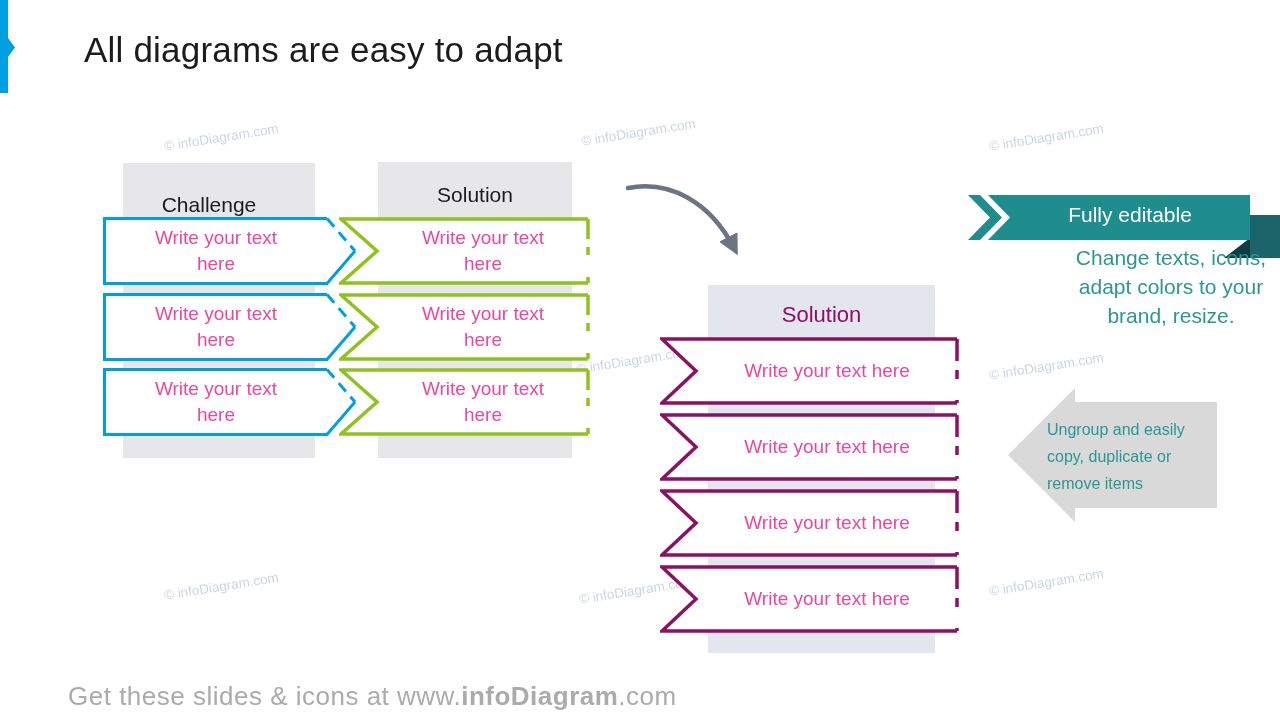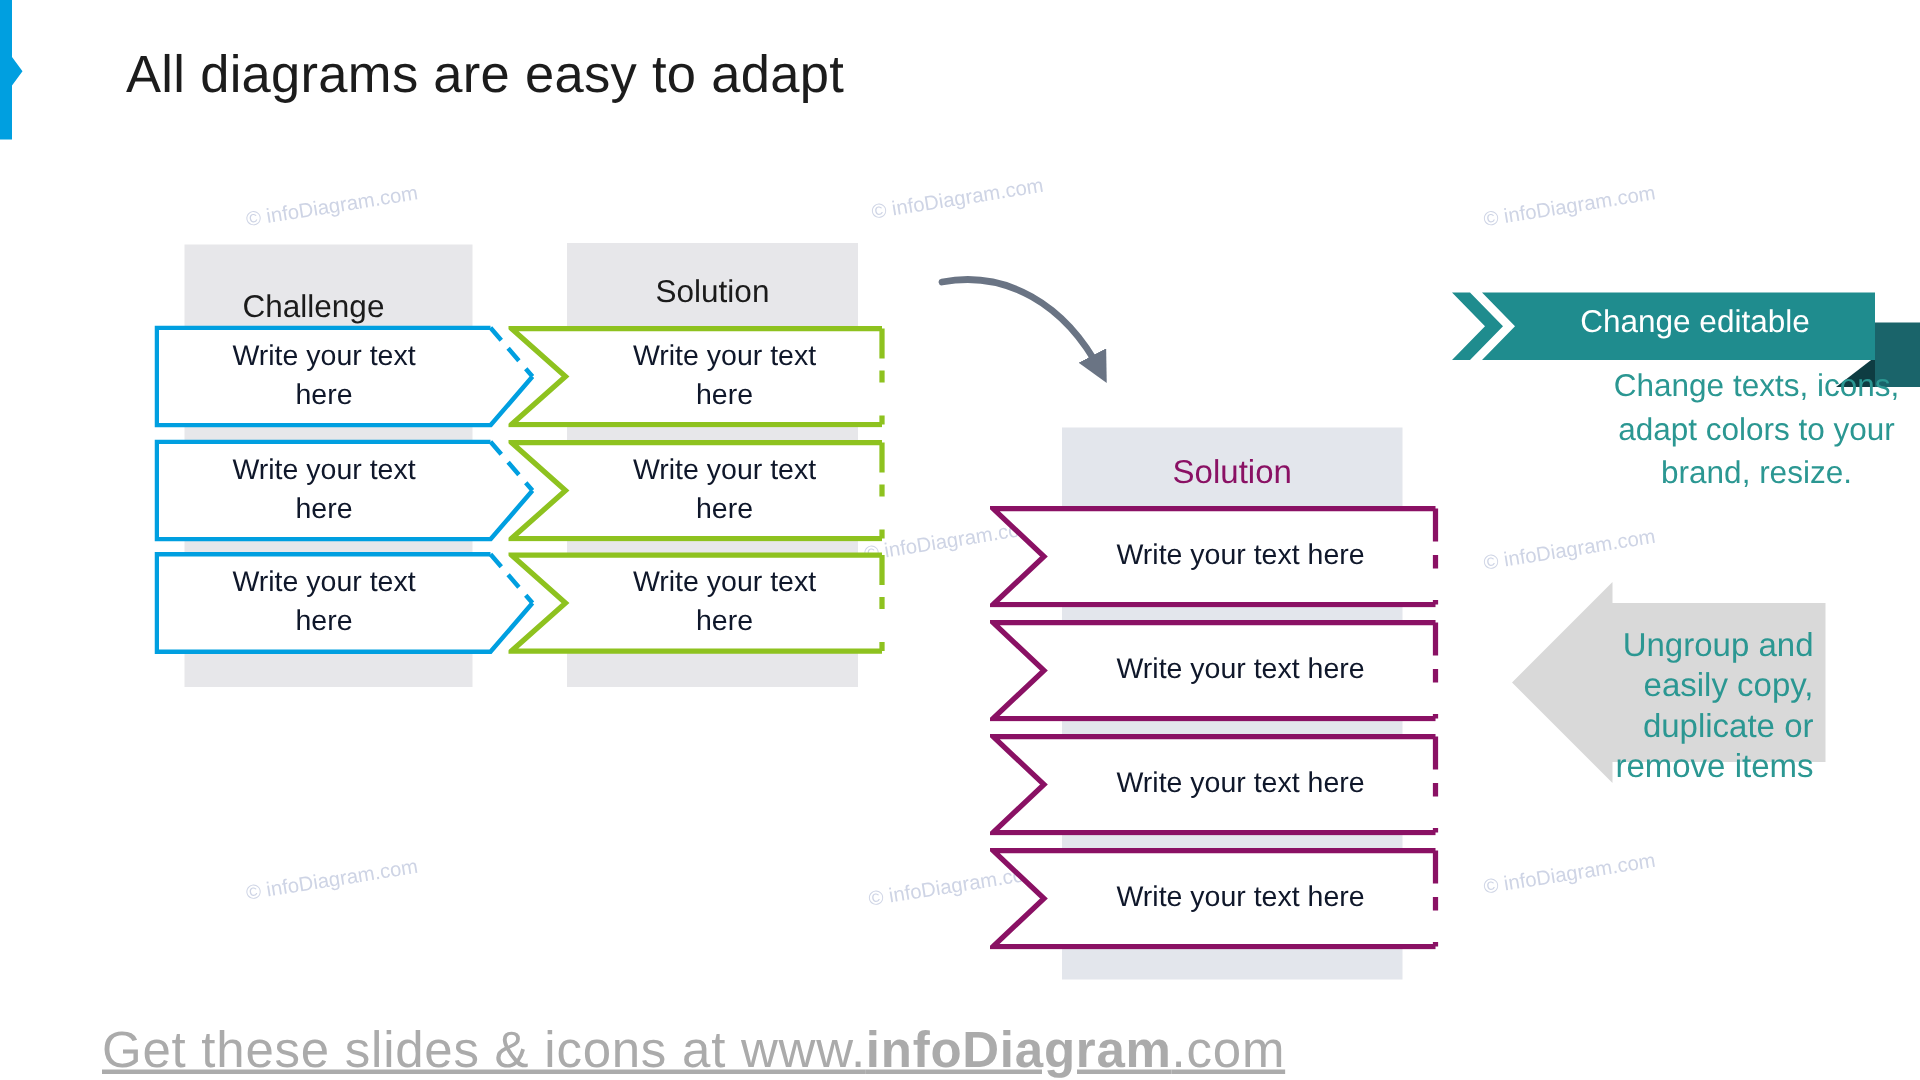--- a/index.html
+++ b/index.html
@@ -10,27 +10,27 @@
   }
   html,body{margin:0;padding:0;background:#fff;}
   .slide{position:relative;width:1280px;height:720px;background:#fff;overflow:hidden;
          font-family:"Liberation Sans",sans-serif;color:var(--text-dark);}
   .wm{position:absolute;z-index:1;color:var(--watermark);font-size:13.5px;white-space:nowrap;
       transform:rotate(-9deg);transform-origin:0 0;}
   .panel{position:absolute;z-index:2;}
   .shape{position:absolute;z-index:3;}
   .hdr{position:absolute;z-index:4;text-align:center;font-size:21px;color:#1b1b1b;}
   .hdr.purple{color:var(--purple);font-size:22px;}
-  .rowtxt{position:absolute;z-index:4;text-align:center;font-size:19px;line-height:26px;color:#0f172a;}
+  .rowtxt{position:absolute;z-index:4;text-align:center;font-size:19px;line-height:26px;color:#ec4899;}
   .rowtxt.single{line-height:22px;}
   .title{position:absolute;left:68px;top:30px;z-index:4;font-size:35px;letter-spacing:.2px;color:var(--text-dark);margin-left:16px;}
   .ribbon-label{position:absolute;z-index:4;text-align:center;font-size:21px;color:#fff;}
   .desc{position:absolute;z-index:4;text-align:center;font-size:21px;line-height:29px;color:var(--teal-text);}
-  .note{position:absolute;z-index:4;text-align:right;font-size:22px;line-height:27px;color:var(--teal-text);}
-  .footer{position:absolute;left:68px;top:681px;z-index:4;font-size:34px;letter-spacing:.5px;color:var(--footer-gray);text-decoration:underline;}
+  .note{position:absolute;z-index:4;text-align:left;font-size:16px;line-height:27px;color:var(--teal-text);}
+  .footer{position:absolute;left:68px;top:681px;z-index:4;font-size:26px;letter-spacing:.5px;color:var(--footer-gray);}
   .footer b{font-weight:700;}
 </style>
 </head>
 <body>
 
 <div class="slide">
 
   <svg class="shape" style="left:0;top:0" width="16" height="94">
     <polygon points="0,0 8,0 8,38 15,47.5 8,57 8,93 0,93" fill="var(--blue)"></polygon>
   </svg>
@@ -125,21 +125,21 @@
   <div class="rowtxt single" style="left:697px;top:436px;width:260px">Write your text here</div>
   <div class="rowtxt single" style="left:697px;top:512px;width:260px">Write your text here</div>
   <div class="rowtxt single" style="left:697px;top:588px;width:260px">Write your text here</div>
 
   <svg class="shape" style="left:966px;top:193px" width="314" height="66">
     <rect x="284" y="22" width="30" height="43" fill="var(--teal-dark)"></rect>
     <polygon points="284,45 284,65 258,65" fill="var(--teal-darkest)"></polygon>
     <polygon points="22,2 284,2 284,47 22,47 44,24.5" fill="var(--teal)"></polygon>
     <polygon points="2,2 14,2 36,24.5 14,47 2,47 24,24.5" fill="var(--teal)"></polygon>
   </svg>
-  <div class="ribbon-label" style="left:1008px;top:203px;width:244px">Change editable</div>
+  <div class="ribbon-label" style="left:1008px;top:203px;width:244px">Fully editable</div>
   <div class="desc" style="left:1052px;top:243px;width:238px">Change texts, icons, adapt colors to your brand, resize.</div>
 
   <svg class="shape" style="left:1005px;top:385px" width="215" height="140">
     <polygon points="212,17 70,17 70,3 3,70 70,137 70,123 212,123" fill="var(--gray-arrow)"></polygon>
   </svg>
   <div class="note" style="left:1047px;top:416px;width:162px">Ungroup and easily copy, duplicate or remove items</div>
 
   <div class="footer"><span>Get these slides &amp; icons at www.</span><b>infoDiagram</b><span>.com</span></div>
 
 </div>

